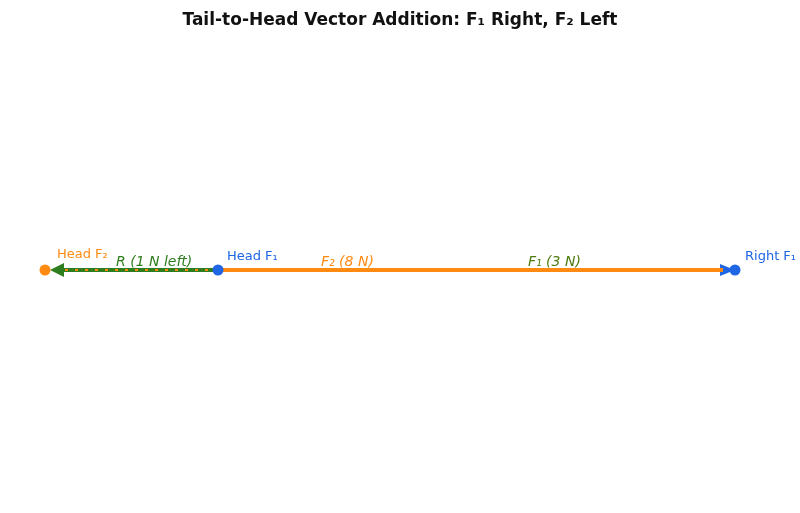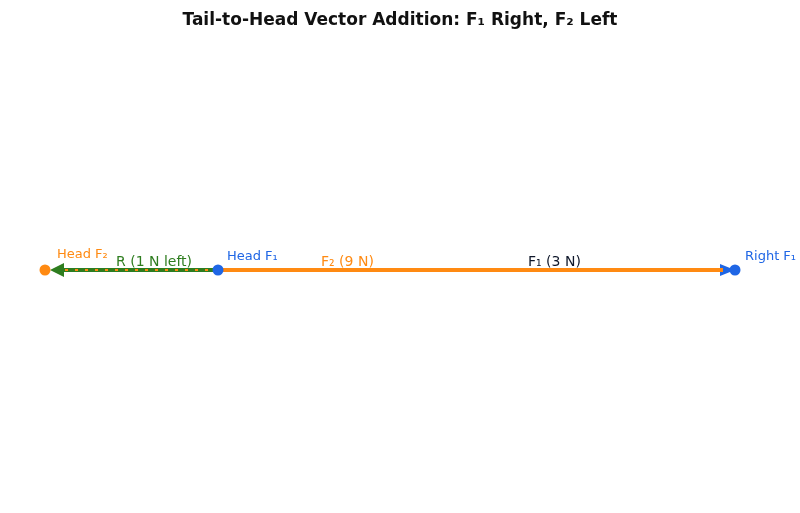--- a/index.html
+++ b/index.html
@@ -1,21 +1,21 @@
 <!DOCTYPE html>
 <html><head>
 <meta charset="utf-8">
 <style>
   html, body { margin: 0; padding: 0; background: #ffffff; }
   body { width: 800px; height: 513px; position: relative; overflow: hidden; font-family: "DejaVu Sans", sans-serif; }
   .title { position: absolute; top: 9px; left: 0; width: 800px; text-align: center; font-size: 17px; font-weight: bold; color: #111111; }
   svg.canvas { position: absolute; left: 0; top: 0; }
   .lbl { position: absolute; white-space: nowrap; }
   .small { font-size: 13px; }
-  .mid { font-size: 14px; }
+  .mid { font-size: 14px; font-style: italic; }
 </style>
 </head>
 <body>
 
 <div class="title">Tail-to-Head Vector Addition: F₁ Right, F₂ Left</div>
 
 <svg class="canvas" width="800" height="513" viewBox="0 0 800 513">
 
   <line x1="218" y1="270" x2="722" y2="270" stroke="#1f66e5" stroke-width="4"></line>
   <polygon points="735,270 720,264 720,276" fill="#1f66e5"></polygon>
@@ -29,14 +29,14 @@
   <circle cx="45" cy="270" r="5.5" fill="#ff8a12"></circle>
   <circle cx="218" cy="270" r="5.5" fill="#1f66e5"></circle>
   <circle cx="735" cy="270" r="5.5" fill="#1f66e5"></circle>
 </svg>
 
 <span class="lbl small" style="left:57px; top:246px; color:#ff8a12;">Head F₂</span>
 <span class="lbl small" style="left:227px; top:248px; color:#1f66e5;">Head F₁</span>
 <span class="lbl small" style="left:745px; top:248px; color:#1f66e5;">Right F₁</span>
 
 <span class="lbl mid" style="left:116px; top:253px; color:#2e7d1f;">R (1 N left)</span>
-<span class="lbl mid" style="left:321px; top:253px; color:#ff8a12;">F₂ (9 N)</span>
-<span class="lbl mid" style="left:528px; top:253px; color:#0f172a;">F₁ (3 N)</span>
+<span class="lbl mid" style="left:321px; top:253px; color:#ff8a12;">F₂ (8 N)</span>
+<span class="lbl mid" style="left:528px; top:253px; color:#4d7c0f;">F₁ (3 N)</span>
 
 </body></html>

